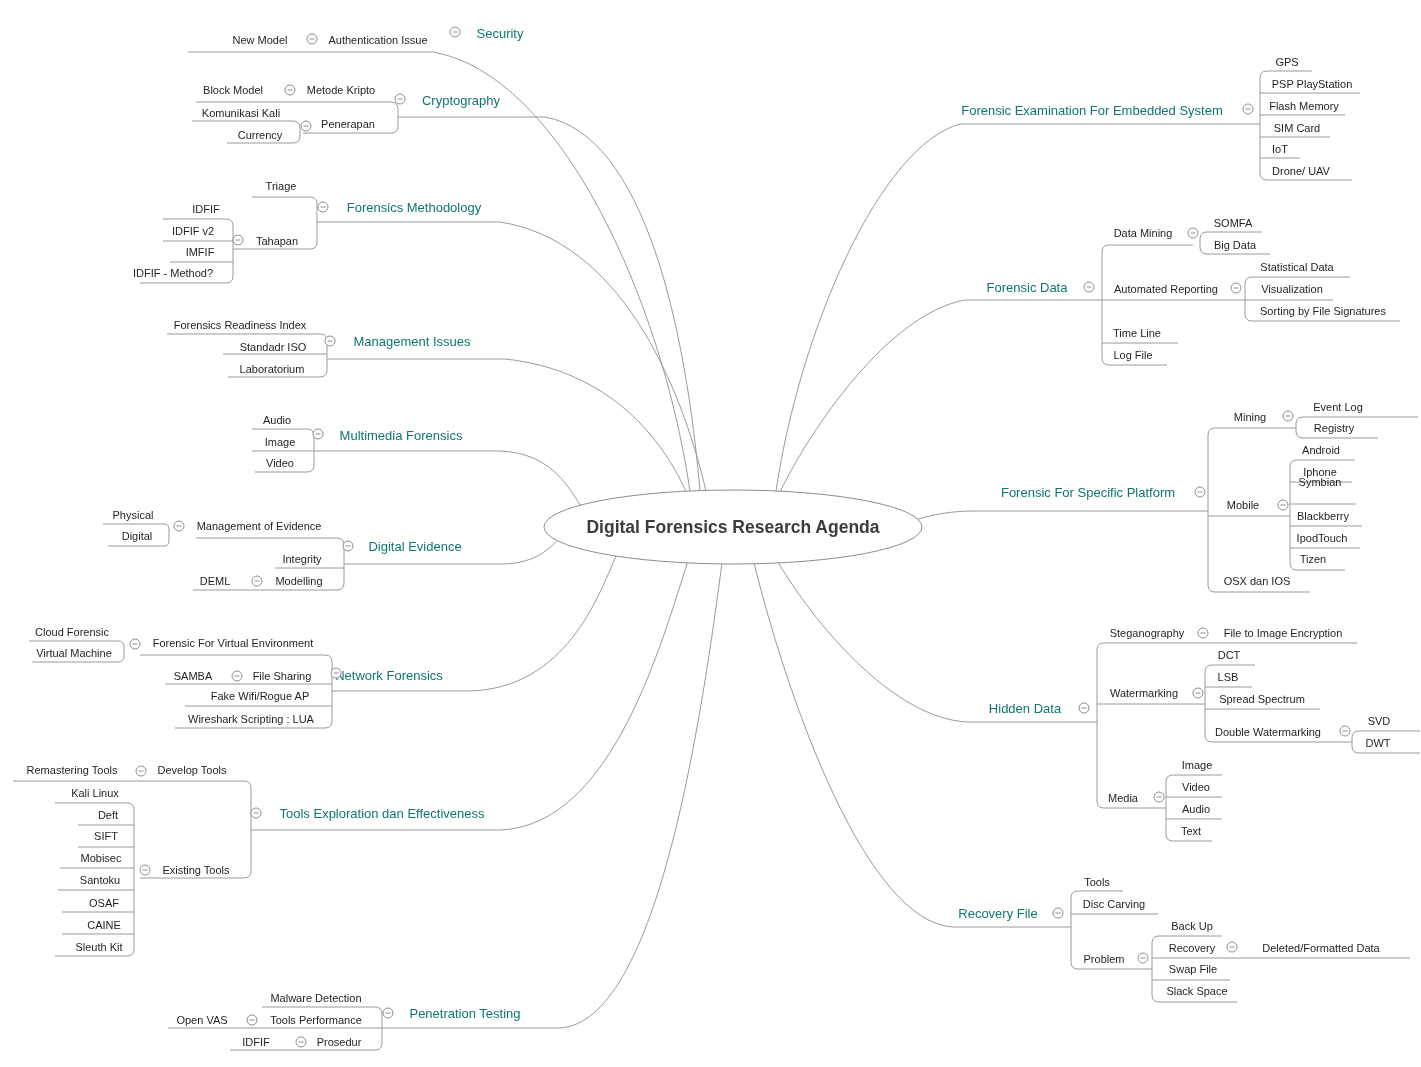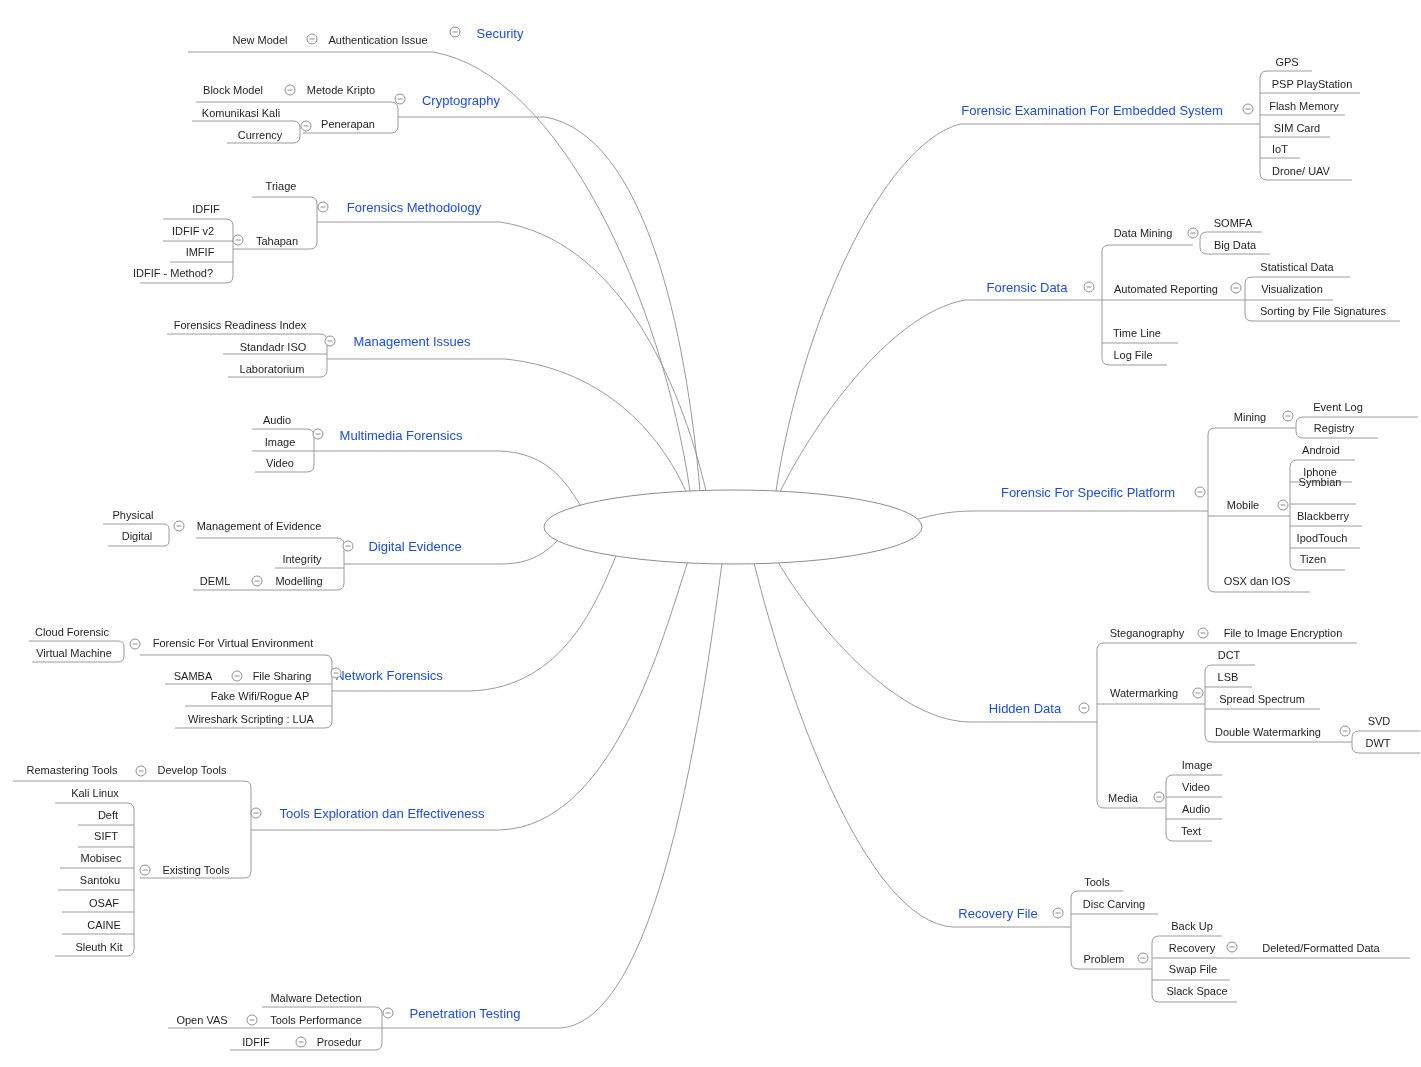--- a/index.html
+++ b/index.html
@@ -3,21 +3,21 @@
 <meta charset="utf-8">
 <style>
   html,body { margin:0; padding:0; background:#fff; }
   .canvas { position:relative; width:1421px; height:1067px; background:#fff;
             font-family:"Liberation Sans", sans-serif; overflow:hidden; }
   svg.wires { position:absolute; left:0; top:0; }
   svg.wires path { fill:none; stroke:#9a9a9a; stroke-width:1; }
   .lbl { position:absolute; transform:translate(-50%,-50%); font-size:11px;
          color:#1f1f1f; white-space:nowrap; line-height:1; }
   .topic { position:absolute; transform:translate(-50%,-50%); font-size:13px;
-           color:#1d4ed8; white-space:nowrap; line-height:1; }
+           color:#0f766e; white-space:nowrap; line-height:1; }
   .central { position:absolute; left:733px; top:527px; transform:translate(-50%,-50%);
              font-size:17.5px; font-weight:bold; color:#3c3c3c; white-space:nowrap; }
   .minus { position:absolute; width:11px; height:11px; box-sizing:border-box;
            border:1px solid #8f8f8f; border-radius:50%; background:#fff;
            transform:translate(-50%,-50%); }
   .minus::after { content:""; position:absolute; left:2px; right:2px; top:4px;
                   border-top:1px solid #8f8f8f; }
 </style>
 </head>
 <body>
@@ -35,20 +35,21 @@
   <path d="M13,781 H244 Q251,781 251,788 V871 Q251,878 244,878 H140 M55,803 H127 Q134,803 134,810 V949 Q134,956 127,956 H55 M78,825 H134 M78,847 H134 M60,868 H134 M58,890 H134 M62,912 H134 M62,934 H134 M251,830 H500 C613,826 662,640 688,561"></path>
   <path d="M262,1007 H375 Q382,1007 382,1014 V1043 Q382,1050 375,1050 H230 M168,1028 H560 C656,1022 700,730 722,563"></path>
   <path d="M1312,71 H1267 Q1260,71 1260,78 V173 Q1260,180 1267,180 H1352 M1260,93 H1360 M1260,115 H1345 M1260,137 H1330 M1260,158 H1300 M1260,124 H960 C880,146 800,330 776,491"></path>
   <path d="M780,492 C810,430 888,314 965,300 H1245 M1193,245 H1109 Q1102,245 1102,252 V358 Q1102,365 1109,365 H1167 M1102,343 H1178 M1262,232 H1207 Q1200,232 1200,239 V247 Q1200,254 1207,254 H1270 M1350,277 H1252 Q1245,277 1245,284 V314 Q1245,321 1252,321 H1400 M1245,300 H1333"></path>
   <path d="M915,520 C935,514 952,511 975,511 H1208 M1296,428 H1215 Q1208,428 1208,435 V585 Q1208,592 1215,592 H1310 M1208,516 H1290 M1418,417 H1303 Q1296,417 1296,424 V431 Q1296,438 1303,438 H1378 M1355,460 H1297 Q1290,460 1290,467 V563 Q1290,570 1297,570 H1345 M1290,482 H1352 M1290,504 H1356 M1290,526 H1362 M1290,548 H1360"></path>
   <path d="M778,562 C812,620 892,719 968,722 H1097 M1357,643 H1104 Q1097,643 1097,650 V801 Q1097,808 1104,808 H1166 M1097,704 H1205 M1255,665 H1212 Q1205,665 1205,672 V735 Q1205,742 1212,742 H1352 M1205,687 H1252 M1205,709 H1320 M1420,731 H1359 Q1352,731 1352,738 V746 Q1352,753 1359,753 H1420 M1222,775 H1173 Q1166,775 1166,782 V834 Q1166,841 1173,841 H1212 M1166,797 H1222 M1166,819 H1222"></path>
   <path d="M754,563 C788,700 866,922 953,927 H1071 M1123,891 H1078 Q1071,891 1071,898 V962 Q1071,969 1078,969 H1152 M1071,914 H1158 M1222,936 H1159 Q1152,936 1152,943 V995 Q1152,1002 1159,1002 H1237 M1152,958 H1410 M1152,980 H1230"></path>
   <ellipse cx="733" cy="527" rx="189" ry="37" fill="#ffffff" stroke="#8d8d8d" stroke-width="1"></ellipse>
 </svg>
 
+<div class="central">Digital Forensics Research Agenda</div>
 
 <div class="topic" style="left:500px;top:33px">Security</div>
 <div class="lbl" style="left:378px;top:40px">Authentication Issue</div>
 <div class="lbl" style="left:260px;top:40px">New Model</div>
 
 <div class="topic" style="left:461px;top:100px">Cryptography</div>
 <div class="lbl" style="left:341px;top:90px">Metode Kripto</div>
 <div class="lbl" style="left:233px;top:90px">Block Model</div>
 <div class="lbl" style="left:348px;top:124px">Penerapan</div>
 <div class="lbl" style="left:241px;top:113px">Komunikasi Kali</div>

